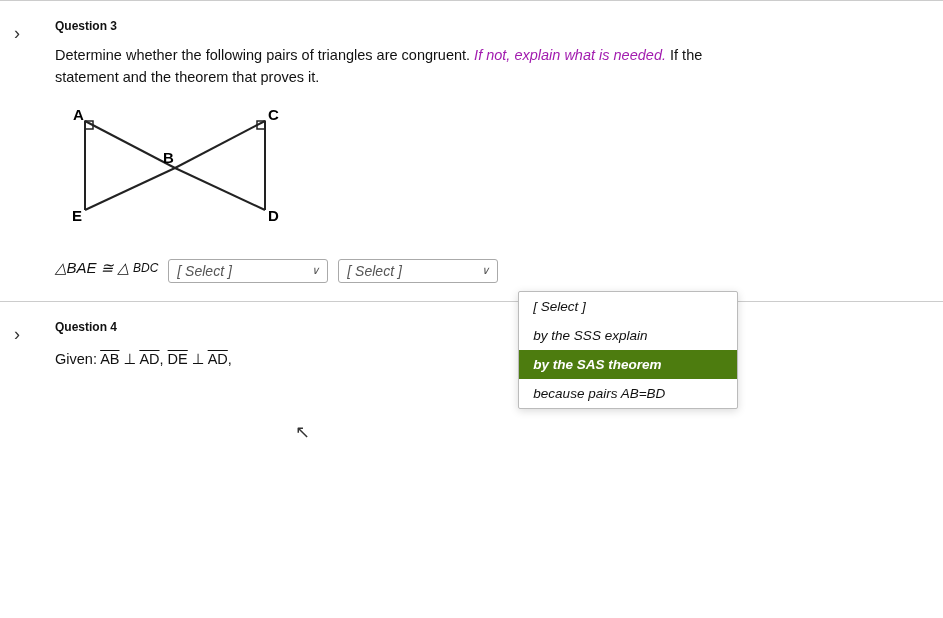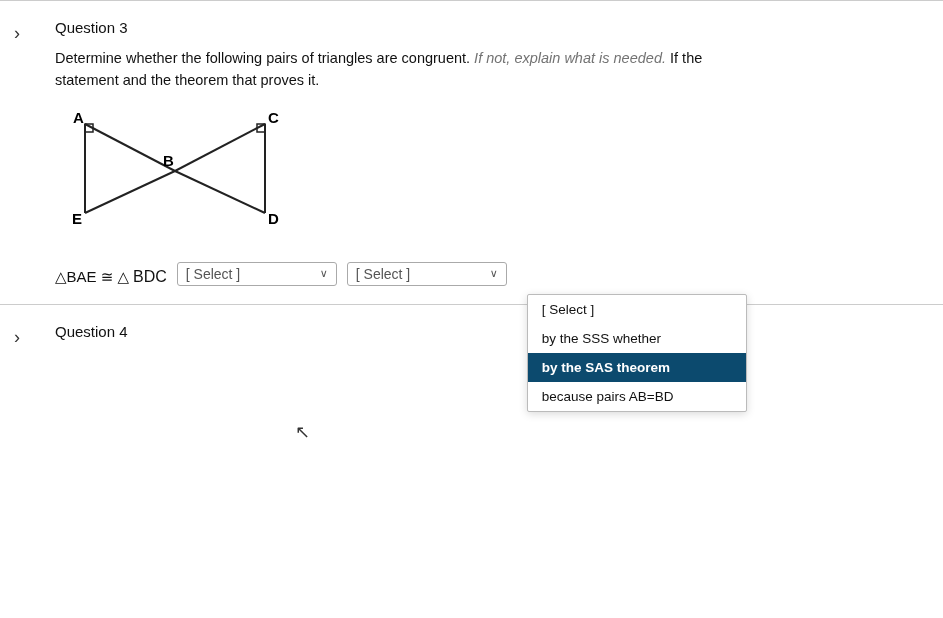--- a/index.html
+++ b/index.html
@@ -15,53 +15,54 @@
       background: #fff;
       position: relative;
       overflow: hidden;
     }
     .question-block {
       border-top: 1px solid #ccc;
       padding: 18px 40px 18px 55px;
       position: relative;
     }
     .question-number {
-      font-weight: normal;
-      font-size: 15px;
+      font-weight: bold;
+      font-size: 12px;
       margin-bottom: 12px;
     }
     .nav-arrow {
       position: absolute;
       left: 14px;
       top: 22px;
       font-size: 18px;
       color: #333;
     }
     .question-text {
       font-size: 14.5px;
       line-height: 1.5;
       margin-bottom: 14px;
       max-width: 720px;
     }
     .question-text .instruction {
-      color: #737373;
+      color: #a21caf;
       font-style: italic;
     }
     .diagram {
       margin: 8px 0 16px 0;
       width: 240px;
       height: 140px;
       position: relative;
     }
     .congruence-row {
       display: flex;
-      align-items: flex-end;
+      align-items: flex-start;
       gap: 10px;
       margin-top: 0;
       position: relative;
+      font-style: italic;
     }
     .congruence-label {
       font-size: 15px;
       display: flex;
       align-items: center;
       gap: 4px;
     }
     .select-dropdown {
       display: inline-flex;
       align-items: center;
@@ -91,21 +92,21 @@
       z-index: 100;
       box-shadow: 0 2px 8px rgba(0,0,0,0.15);
     }
     .dropdown-item {
       padding: 7px 14px;
       font-size: 13.5px;
       cursor: pointer;
       color: #111;
     }
     .dropdown-item.selected {
-      background: #0c4a6e;
+      background: #4d7c0f;
       color: #fff;
       font-weight: bold;
     }
     .cursor-arrow {
       position: absolute;
       left: 295px;
       top: 420px;
       font-size: 18px;
       color: #333;
       pointer-events: none;
@@ -161,47 +162,50 @@
         <text x="108" y="60">B</text>
         <text x="17" y="118">E</text>
         <text x="213" y="17">C</text>
         <text x="213" y="118">D</text>
       </svg>
     </div>
 
     <div class="congruence-row">
       <span class="congruence-label">
         <span>△BAE ≅ △</span>
-          <span style="font-size:16px;vertical-align:sub;">BDC</span>
+          <span style="font-size:12px;vertical-align:sub;">BDC</span>
       </span>
 
       <div class="select-dropdown">
         <span>[ Select ]</span>
         <span class="chevron">∨</span>
       </div>
 
       <div style="position:relative;">
         <div class="select-dropdown">
           <span>[ Select ]</span>
           <span class="chevron">∨</span>
         </div>
 
         
         <div class="dropdown-menu">
           <div class="dropdown-item">[ Select ]</div>
-          <div class="dropdown-item">by the SSS whether</div>
+          <div class="dropdown-item">by the SSS explain</div>
           <div class="dropdown-item selected">by the SAS theorem</div>
           <div class="dropdown-item">because pairs AB=BD</div>
         </div>
       </div>
     </div>
 
     <div class="cursor-arrow">↖</div>
   </div>
 
   <div class="q4-block">
     <span class="nav-arrow">›</span>
     <div class="question-number">Question 4</div>
     <div class="given-text">
+      <div>
+        Given: <span class="overline">AB</span> ⊥ <span class="overline">AD</span>, <span class="overline">DE</span> ⊥ <span class="overline">AD</span>,
+      </div>
     </div>
   </div>
 
 </div>
 
 </body></html>

